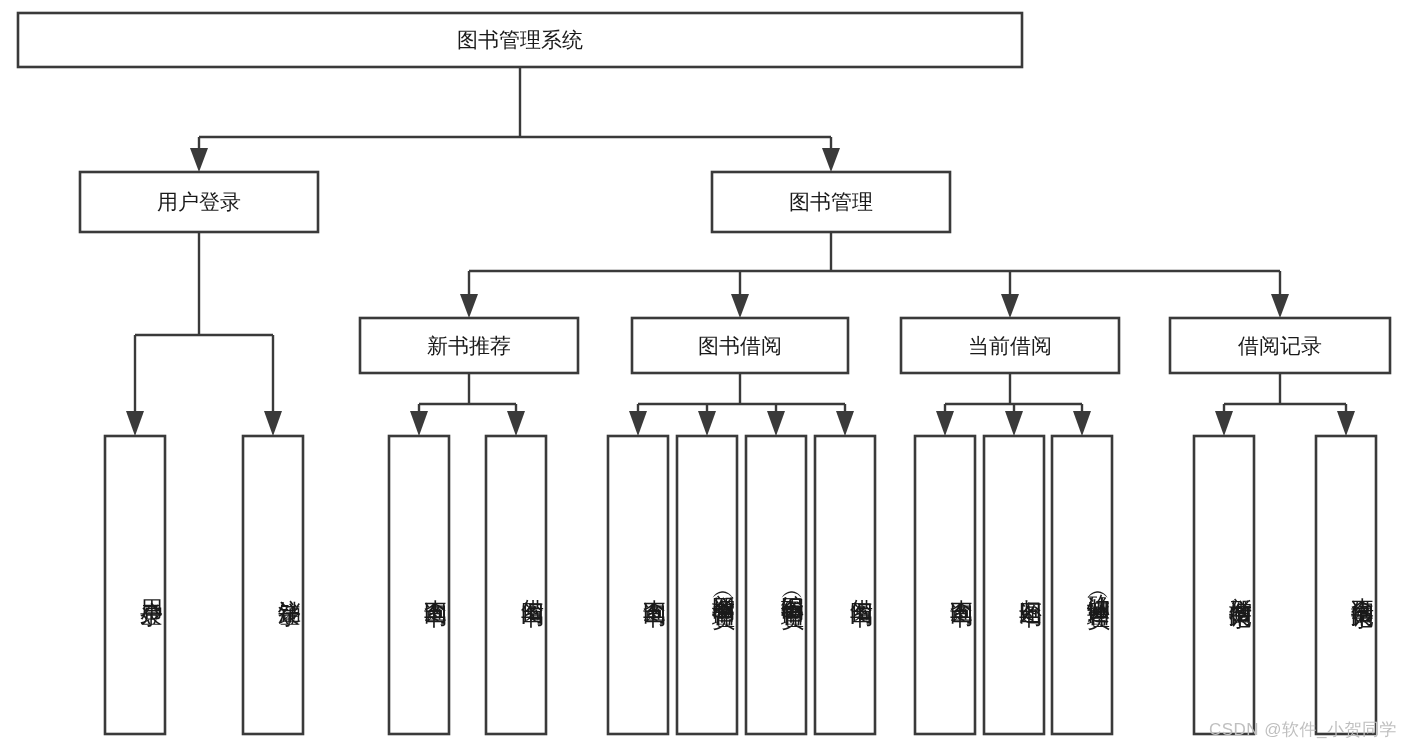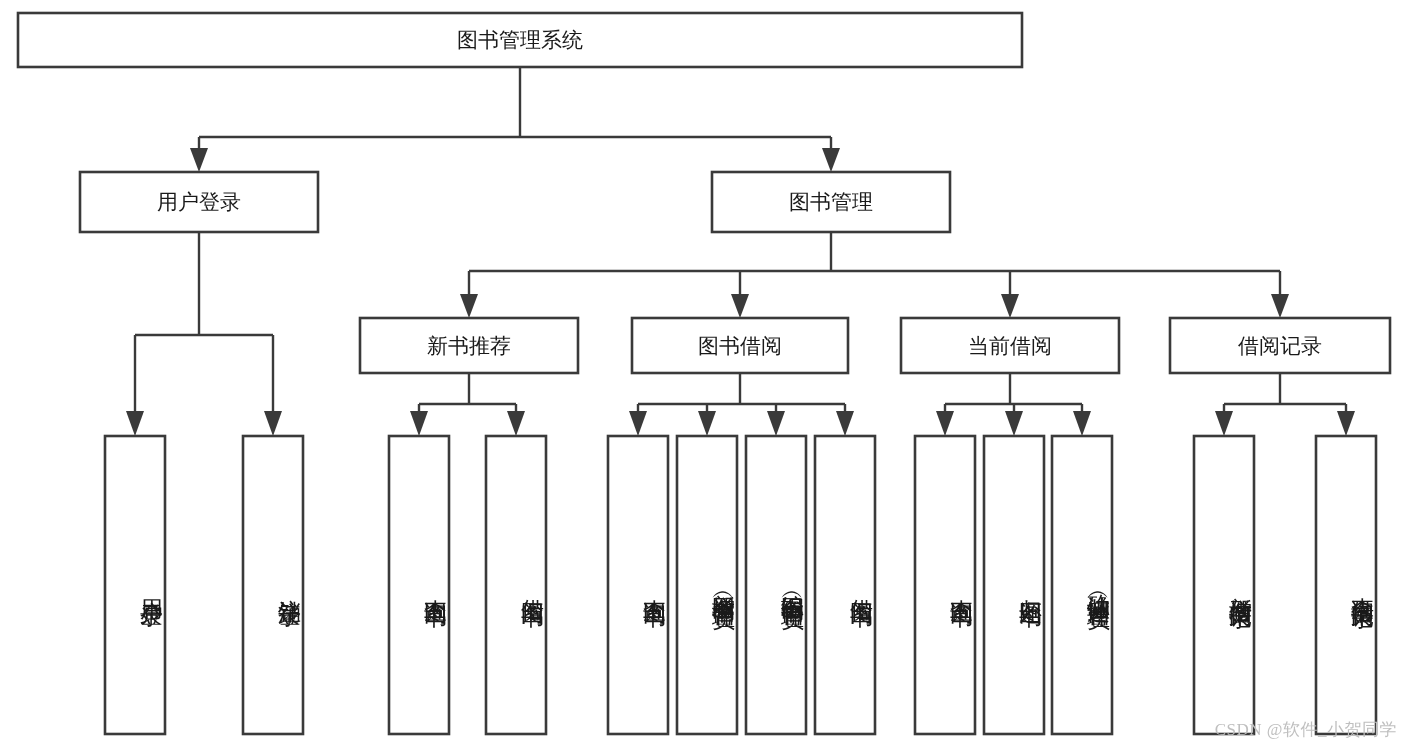--- a/index.html
+++ b/index.html
@@ -59,21 +59,21 @@
     color: #1a1a1a;
     letter-spacing: 2px;
     text-align: center;
     white-space: nowrap;
     pointer-events: none;
   }
   .watermark {
     position: absolute;
     right: 8px;
     bottom: 6px;
-    font-family: Liberation Serif, serif;
+    font-family: Liberation Sans, sans-serif;
     font-size: 17px;
     color: #bfbfbf;
     letter-spacing: 0.5px;
     white-space: nowrap;
     text-align: center;
   }
 </style>
 </head>
 <body>
 

